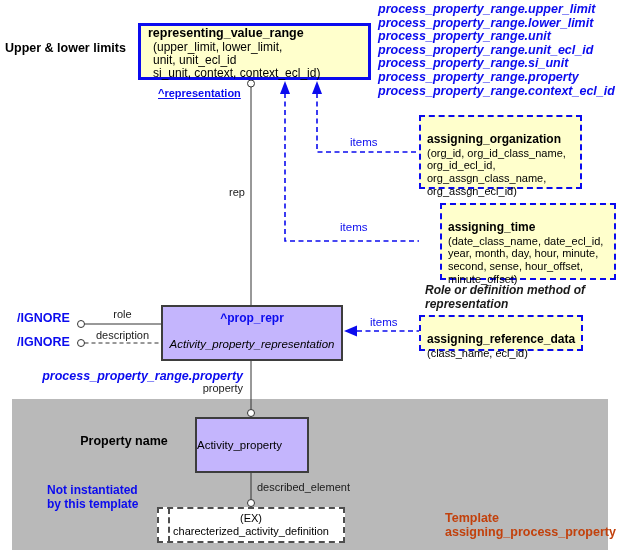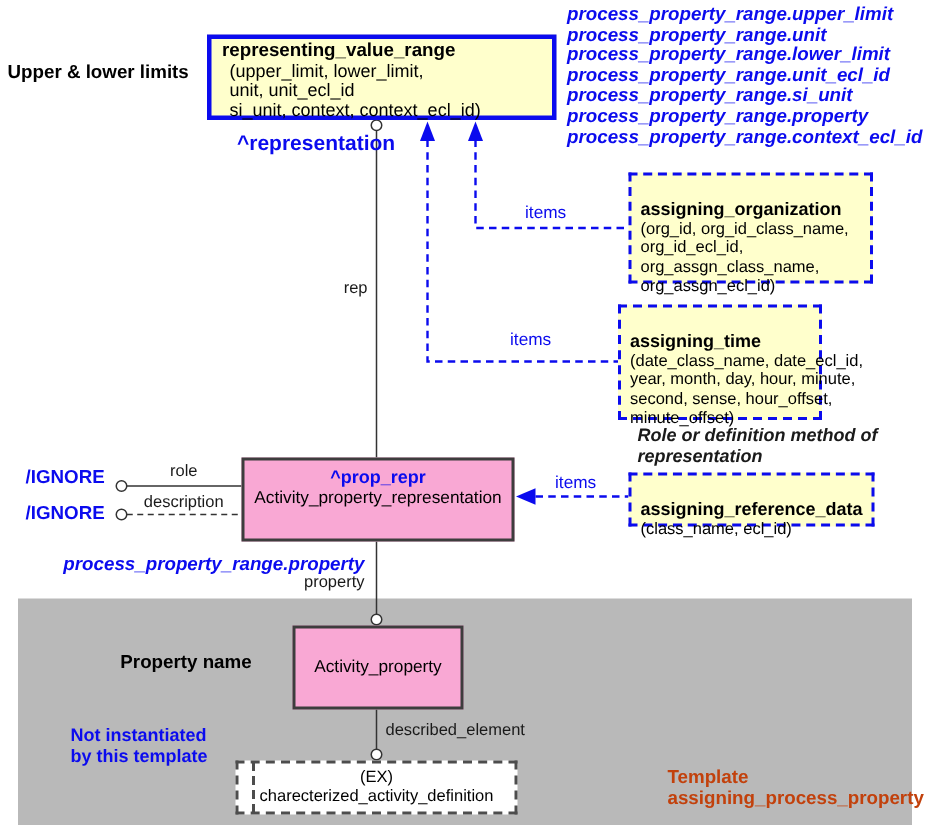--- a/index.html
+++ b/index.html
@@ -2,21 +2,21 @@
 <html><head>
 <meta charset="utf-8">
 <style>
   html,body{margin:0;padding:0;background:#fff;}
   .canvas{position:relative;width:617px;height:553px;background:#fff;
           font-family:"Liberation Sans",sans-serif;overflow:hidden;}
   .abs{position:absolute;}
   .box{position:absolute;box-sizing:border-box;}
   .tpl{background:#ffffcc;border:2px dashed #0b0bee;padding:16px 2px 0 6px;}
   .solidtpl{background:#ffffcc;border:3px solid #0b0bee;padding:1px 2px 0 7px;}
-  .entity{background:#f9a8d4;border:2px solid #3d3d3d;}
+  .entity{background:#c4b5fd;border:2px solid #3d3d3d;}
   .btitle{font-weight:bold;font-size:12px;line-height:13.5px;white-space:nowrap;color:#000;}
   .battr{font-size:11px;line-height:12.9px;white-space:nowrap;color:#000;}
   .battr2{font-size:12px;line-height:13.4px;white-space:nowrap;color:#000;padding-left:5px;}
   .lbl{position:absolute;white-space:nowrap;}
   .blue{color:#0b0bee;}
   .bold{font-weight:bold;}
   .ital{font-style:italic;}
   .small{font-size:11px;color:#1a1a1a;}
   .rlist div{font-size:12.5px;line-height:13.6px;font-weight:bold;font-style:italic;
              color:#0b0bee;white-space:nowrap;}
@@ -59,67 +59,67 @@
 
   <div class="box solidtpl" style="left:138px;top:23px;width:233px;height:57px;">
     <div class="btitle" style="font-size:12.5px;">representing_value_range</div>
     <div class="battr2">(upper_limit, lower_limit,</div>
     <div class="battr2">unit, unit_ecl_id</div>
     <div class="battr2">si_unit, context, context_ecl_id)</div>
   </div>
 
   <div class="abs rlist" style="left:378px;top:3px;">
     <div>process_property_range.upper_limit</div>
+    <div>process_property_range.lower_limit</div>
     <div>process_property_range.unit</div>
-    <div>process_property_range.lower_limit</div>
     <div>process_property_range.unit_ecl_id</div>
     <div>process_property_range.si_unit</div>
     <div>process_property_range.property</div>
     <div>process_property_range.context_ecl_id</div>
   </div>
 
   <div class="box tpl" style="left:419px;top:115px;width:163px;height:74px;">
     <div class="btitle">assigning_organization</div>
     <div class="battr">(org_id, org_id_class_name,</div>
     <div class="battr">org_id_ecl_id,</div>
     <div class="battr">org_assgn_class_name,</div>
     <div class="battr">org_assgn_ecl_id)</div>
   </div>
 
-  <div class="box tpl" style="left:412px;top:203px;width:136px;height:77px;">
+  <div class="box tpl" style="left:440px;top:203px;width:176px;height:77px;">
     <div class="btitle">assigning_time</div>
     <div class="battr">(date_class_name, date_ecl_id,</div>
     <div class="battr">year, month, day, hour, minute,</div>
     <div class="battr">second, sense, hour_offset,</div>
     <div class="battr">minute_offset)</div>
   </div>
 
   <div class="box tpl" style="left:419px;top:315px;width:164px;height:36px;">
     <div class="btitle">assigning_reference_data</div>
     <div class="battr">(class_name, ecl_id)</div>
   </div>
 
   <div class="box entity" style="left:161px;top:305px;width:182px;height:56px;text-align:center;">
     <div class="blue bold" style="font-size:12px;margin-top:4px;">^prop_repr</div>
-    <div style="font-size:11.5px;margin-top:1px;white-space:nowrap;">Activity_property_representation</div>
+    <div style="font-size:11.5px;margin-top:13px;white-space:nowrap;font-style:italic;">Activity_property_representation</div>
   </div>
 
-  <div class="box entity" style="left:195px;top:417px;width:114px;height:56px;display:flex;align-items:center;justify-content:center;">
+  <div class="box entity" style="left:195px;top:417px;width:114px;height:56px;display:flex;align-items:center;justify-content:flex-start;">
     <div style="font-size:11.5px;white-space:nowrap;">Activity_property</div>
   </div>
 
   <div class="box" style="left:157px;top:507px;width:188px;height:36px;background:#fff;border:2px dashed #4d4d4d;text-align:center;padding-top:3px;">
     <div class="abs" style="left:9px;top:-1px;bottom:-1px;border-left:2px dashed #4d4d4d;"></div>
     <div style="font-size:11px;line-height:13px;">(EX)</div>
     <div style="font-size:11px;line-height:13px;white-space:nowrap;">charecterized_activity_definition</div>
   </div>
 
   <div class="lbl bold" style="left:5px;top:41px;font-size:12.5px;color:#000;">Upper &amp; lower limits</div>
 
-  <div class="lbl blue bold" style="left:158px;top:87px;font-size:14px;">^representation</div>
+  <div class="lbl blue bold" style="left:158px;top:87px;font-size:11px;text-decoration:underline;">^representation</div>
 
   <div class="lbl small" style="left:213px;top:186px;width:32px;text-align:right;">rep</div>
 
   <div class="lbl blue" style="left:350px;top:136px;font-size:11.5px;">items</div>
 
   <div class="lbl blue" style="left:340px;top:221px;font-size:11.5px;">items</div>
 
   <div class="lbl blue" style="left:370px;top:316px;font-size:11.5px;">items</div>
 
   <div class="lbl bold ital" style="left:425px;top:284px;font-size:12px;line-height:13.5px;color:#1a1a1a;">

